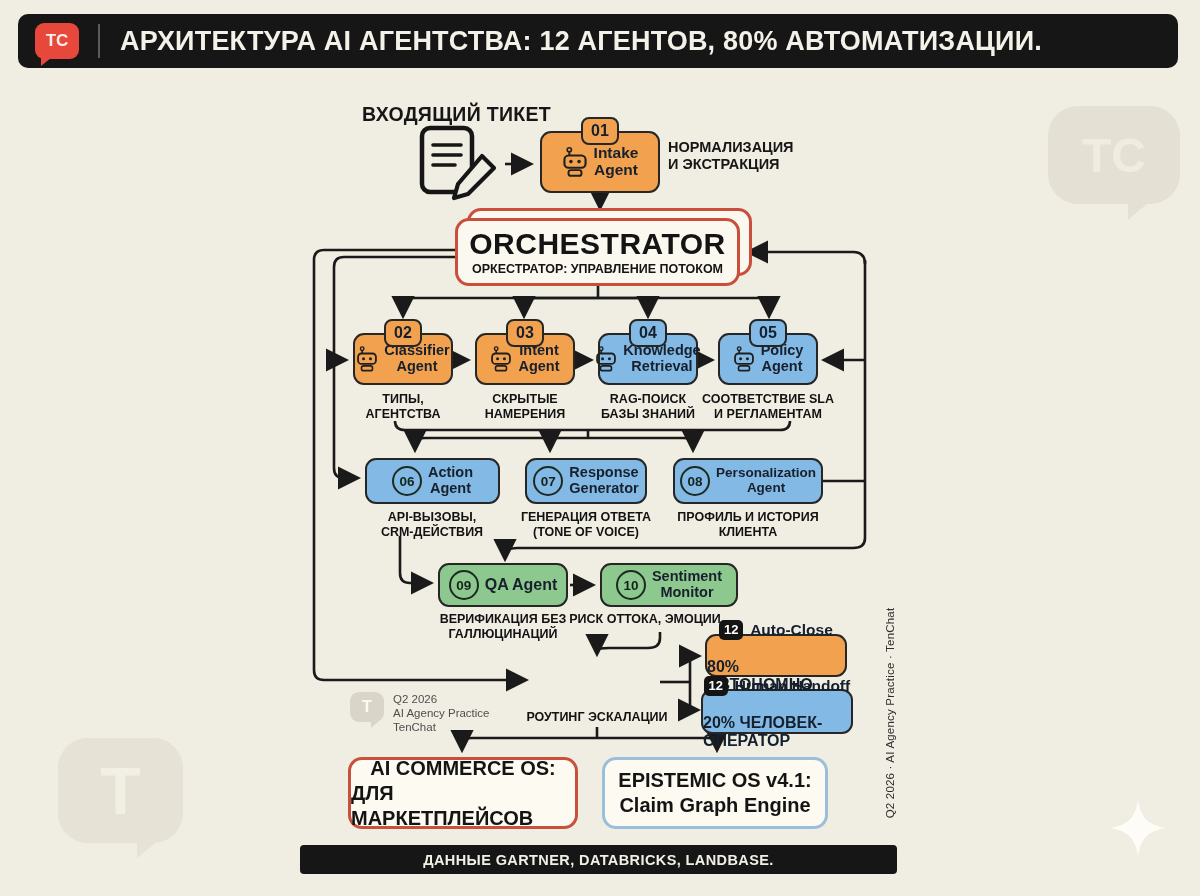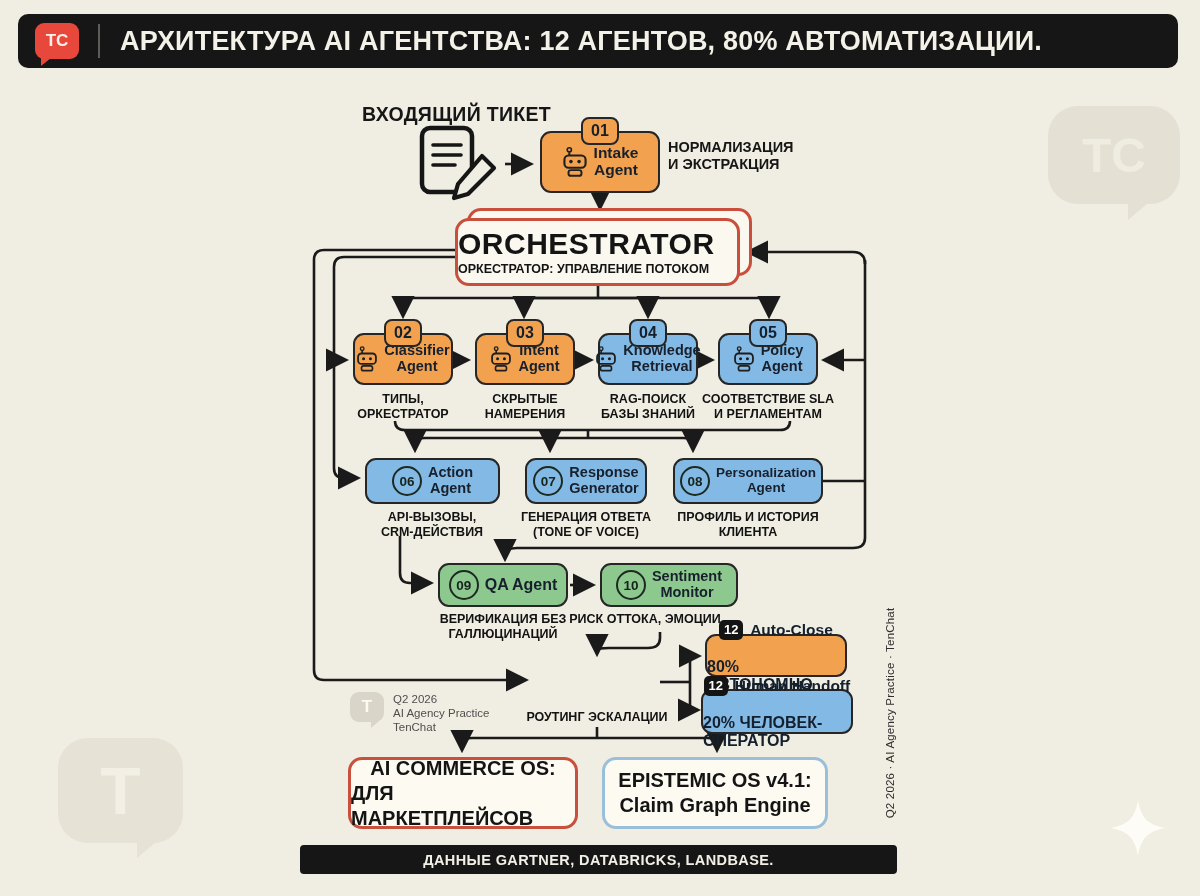--- a/index.html
+++ b/index.html
@@ -38,21 +38,21 @@
   .agent-name span{display:block;}
   .caption{position:absolute;text-align:center;font-weight:bold;font-size:12.5px;line-height:1.18;
            color:#121212;z-index:2;}
   .caption span{display:block;}
   .robot{flex:none;}
   
   .orch-back{position:absolute;left:467px;top:208px;width:285px;height:68px;box-sizing:border-box;
              border:3.5px solid #C94F3C;border-radius:14px;background:#FBF8EF;z-index:1;}
   .orch{position:absolute;left:455px;top:218px;width:285px;height:68px;box-sizing:border-box;
         border:3.5px solid #C94F3C;border-radius:14px;background:#FBF8EF;z-index:2;
-        display:flex;flex-direction:column;align-items:flex-start;justify-content:center;}
+        display:flex;flex-direction:column;align-items:center;justify-content:center;}
   .orch-title{font-size:30px;font-weight:bold;letter-spacing:.5px;color:#141414;line-height:1;}
   .orch-sub{font-size:12.5px;font-weight:bold;color:#141414;margin-top:3px;}
   .outcome{flex-direction:column;gap:18px;padding-top:2px;}
   .outcome .o-row{display:flex;align-items:center;gap:7px;}
   .sq-badge{width:24px;height:20px;background:#141414;color:#fff;border-radius:5px;font-size:13px;
             font-weight:bold;display:flex;align-items:center;justify-content:center;flex:none;}
   .o-title{font-size:15.5px;font-weight:bold;color:#14202e;}
   .o-sub{font-size:16px;font-weight:bold;color:#14202e;}
   .product{position:absolute;box-sizing:border-box;border-radius:14px;background:#FCFAF1;z-index:2;
            display:flex;flex-direction:column;align-items:center;justify-content:center;}
@@ -234,21 +234,21 @@
         <circle cx="21" cy="18.5" r="2.2" fill="#1f1f1f"></circle>
       <rect x="8" y="29" width="16" height="7" rx="3" fill="none" stroke="#1f1f1f" stroke-width="2.4"></rect>
     </svg>
     <div class="agent-name">
       <span>Policy</span>
       <span>Agent</span>
     </div>
   </div>
   <div class="caption" style="left:328px;top:392px;width:150px;">
     <span>ТИПЫ,</span>
-    <span>ОРКЕСТРАТОР</span>
+    <span>АГЕНТСТВА</span>
   </div>
   <div class="caption" style="left:450px;top:392px;width:150px;">
     <span>СКРЫТЫЕ</span>
     <span>НАМЕРЕНИЯ</span>
   </div>
   <div class="caption" style="left:573px;top:392px;width:150px;">
     <span>RAG-ПОИСК</span>
     <span>БАЗЫ ЗНАНИЙ</span>
   </div>
   <div class="caption" style="left:693px;top:392px;width:150px;">

